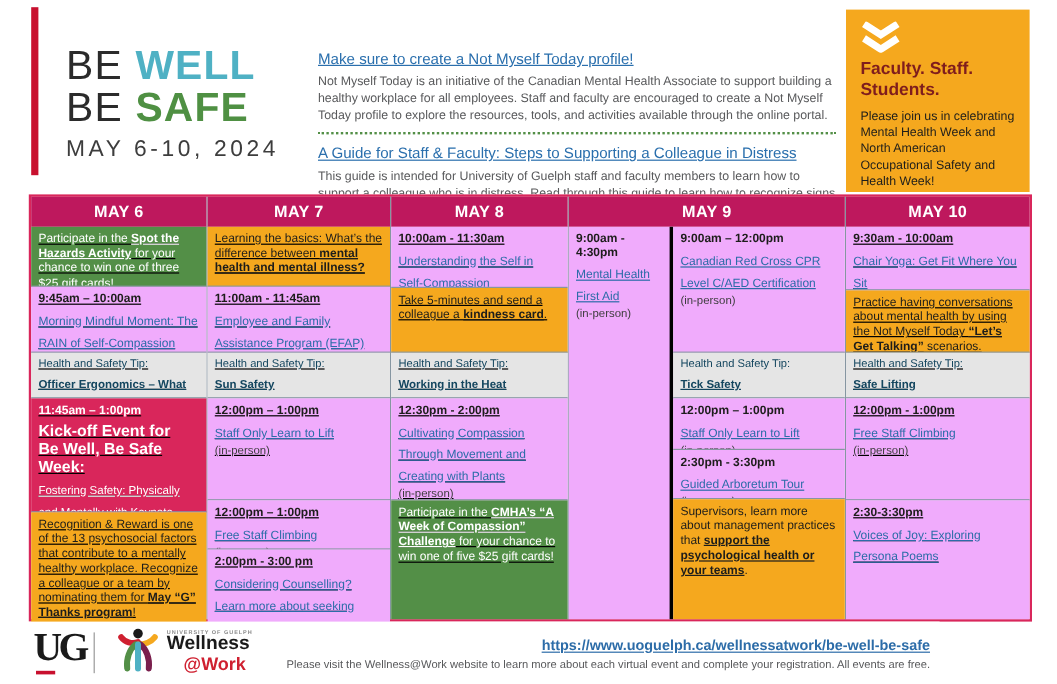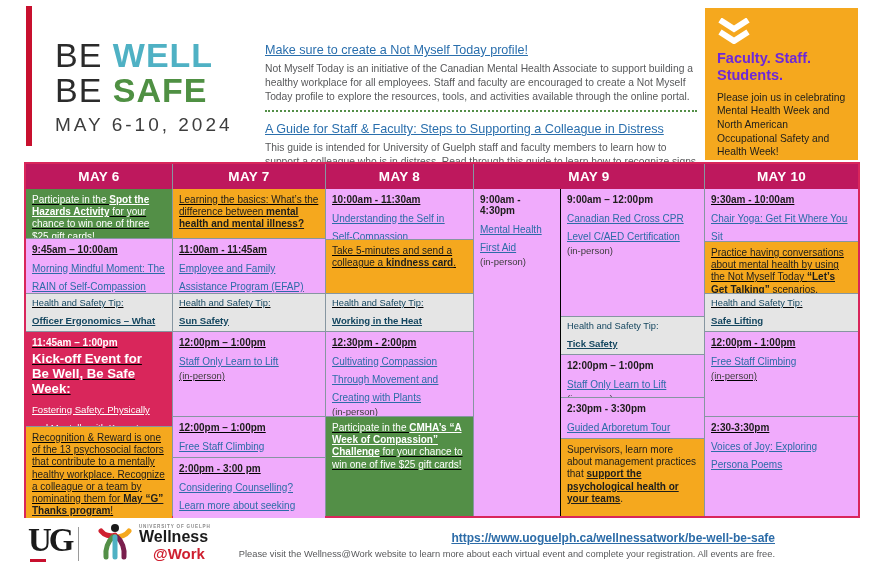--- a/index.html
+++ b/index.html
@@ -19,21 +19,21 @@
   .accent-safe { color:#4f9043; }
   .brand-dates { margin-top:7px; font-size:19px; letter-spacing:3px; color:#3d3d3d; }
 
   .intro { position:absolute; left:265px; top:40px; width:432px; }
   .intro-heading { display:inline-block; font-size:12.6px; font-weight:normal; color:#2a6fad; text-decoration:underline; cursor:pointer; }
   .intro-body { margin:4px 0 7px 0; font-size:10.3px; line-height:1.34; color:#58595b; }
   .dotline { border-top:2px dotted #538f47; margin:3px 0 7px 0; }
 
   .audience { position:absolute; left:705px; top:8px; width:153px; height:152px; background:#f5a81e; padding:10px 12px; }
   .chev { display:block; margin-bottom:6px; }
-  .aud-title { font-size:14.5px; font-weight:bold; color:#6d28d9; line-height:1.2; }
+  .aud-title { font-size:14.5px; font-weight:bold; color:#7f1d1d; line-height:1.2; }
   .aud-body { margin-top:6px; font-size:10.3px; line-height:1.32; color:#1d1d1b; }
 
   
   .calendar { position:absolute; left:24px; top:162px; width:836px; height:356px;
               border:2px solid #d9265b; display:flex; flex-direction:row; background:#fff; }
   .day-col { display:flex; flex-direction:column; border-right:1px solid #8696a1; }
   .day-col:last-child { border-right:none;justify-content:space-between; }
   .w1{width:147px;} .w2{width:153px;} .w3{width:148px;} .w4{width:231px;} .w5{flex:1;}
   .day-head { height:25px; line-height:25px; text-align:center; background:#be185d;
               color:#fff; font-weight:bold; font-size:13.5px; letter-spacing:.3px; flex:0 0 25px; }
@@ -56,21 +56,21 @@
   .plink { font-weight:bold; text-decoration:underline; cursor:pointer; color:inherit; }
 
   .tip-label { font-size:9.3px; color:#14465f; line-height:1.25; }
   .tip-name { display:inline; font-size:9.6px; font-weight:bold; color:#14465f; text-decoration:underline; line-height:1.25; cursor:pointer; }
 
   .ko-time { font-size:10px; font-weight:bold; color:#fff; margin:1px 0 4px 0; }
   .ko-title { font-size:13.2px; font-weight:bold; color:#fff; line-height:1.12; margin-bottom:3px; }
   .ko-link { display:inline; font-size:9.6px; color:#fff; text-decoration:underline; line-height:1.18; cursor:pointer; }
 
   .subcols { display:flex; flex-direction:row; flex:1; }
-  .subcol-l { width:87px; border-right:1px solid #000000; }
+  .subcol-l { width:87px; border-right:3px solid #000000; }
   .subcol-r { flex:1; display:flex; flex-direction:column; }
 
   
   .footer { position:absolute; left:0; top:518px; width:783px; height:52px; background:#fff; }
   .ug-logo { position:absolute; left:28px; top:6px; font-family:"Liberation Serif", serif;
              font-size:33px; font-weight:bold; color:#1a1a1a; letter-spacing:-3px; line-height:1; cursor:pointer; }
   .ug-underline { position:absolute; left:30px; top:41px; width:16px; height:3px; background:#c8102e; }
   .f-divider { position:absolute; left:78px; top:9px; width:1px; height:34px; background:#9a9a9a; }
   .wellness { position:absolute; left:96px; top:5px; display:flex; align-items:center; cursor:pointer; }
   .w-text { margin-left:5px; }
@@ -199,21 +199,21 @@
 
     <section class="day-col w4">
       <div class="day-head">MAY 9</div>
       <div class="subcols">
         <div class="subcol-l cell-white" style="padding:4px 6px;">
           <div class="time">9:00am - 4:30pm</div>
           <a class="evlink">Mental Health First Aid</a>
           <div class="mode">(in-person)</div>
         </div>
         <div class="subcol-r">
-          <div class="cell cell-white" style="height:128px">
+          <div class="cell cell-white" style="height:105px">
             <div class="time">9:00am – 12:00pm</div>
             <a class="evlink">Canadian Red Cross CPR Level C/AED Certification</a>
             <div class="mode">(in-person)</div>
           </div>
           <div class="cell cell-teal" style="height:38px">
             <div class="tip-label">Health and Safety Tip:</div>
             <a class="tip-name">Tick Safety</a>
           </div>
           <div class="cell cell-white" style="height:43px">
             <div class="time">12:00pm – 1:00pm</div>

